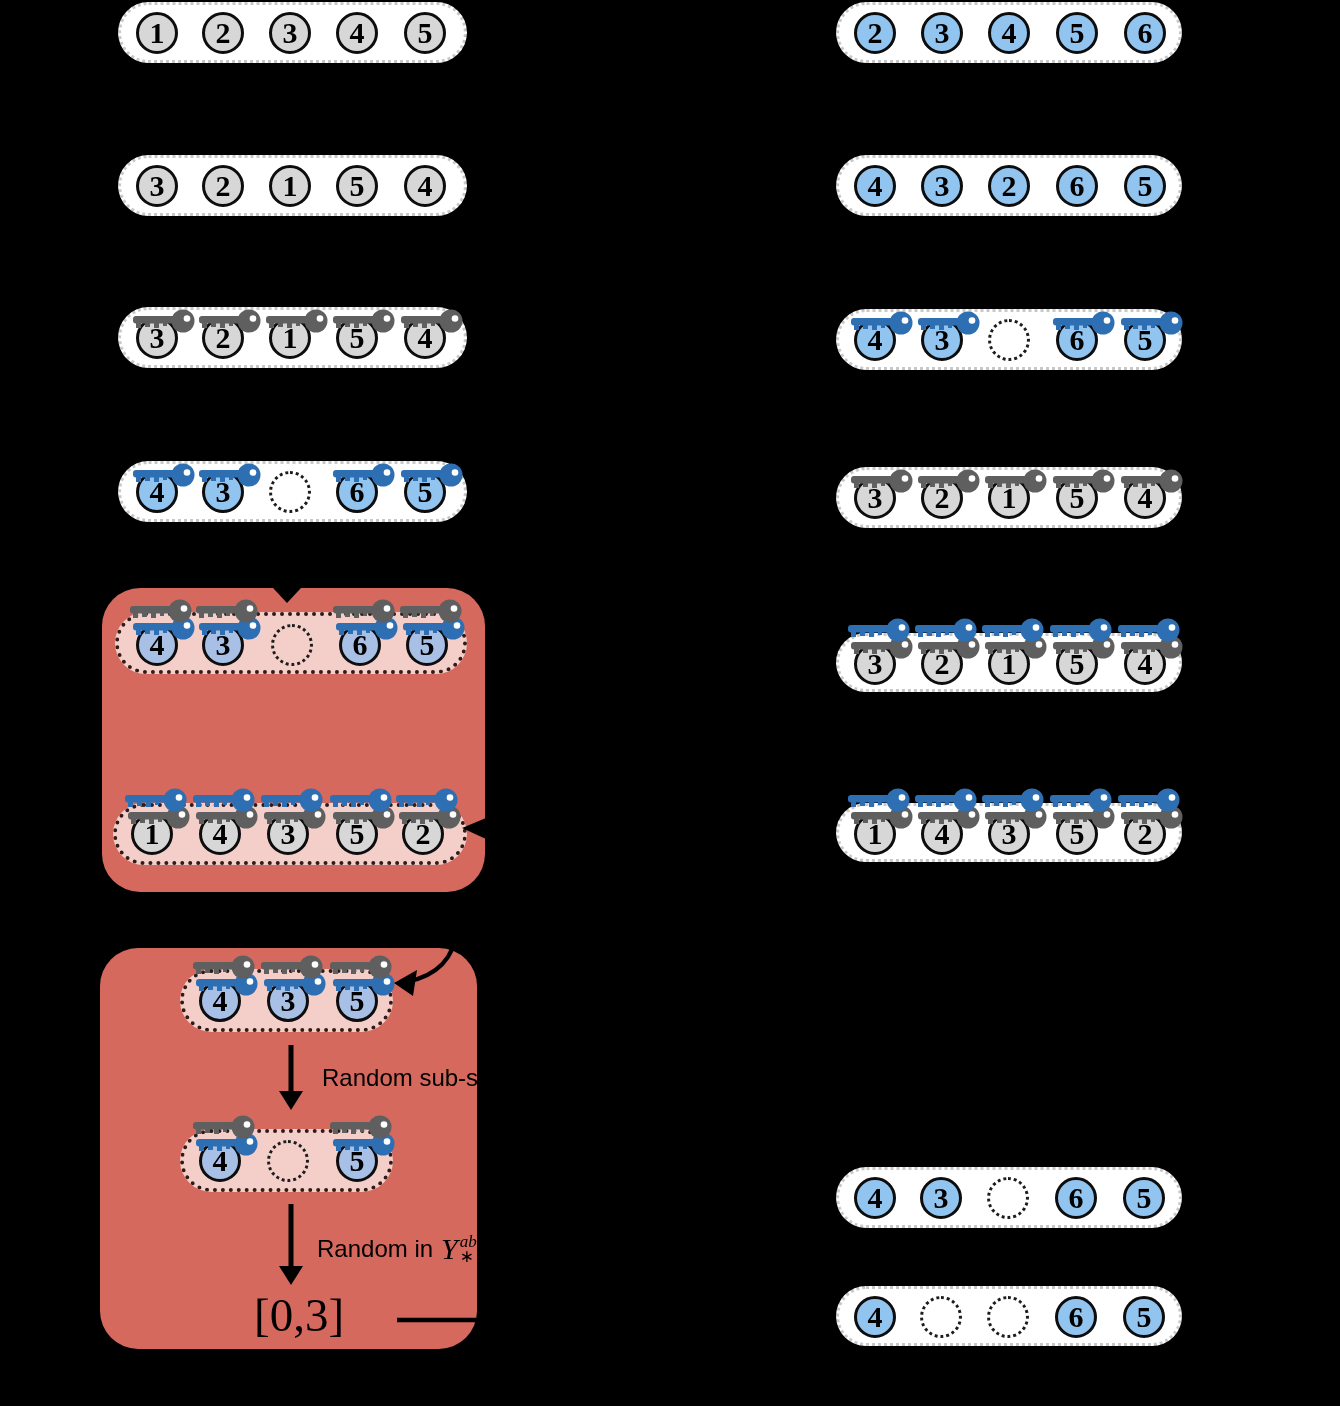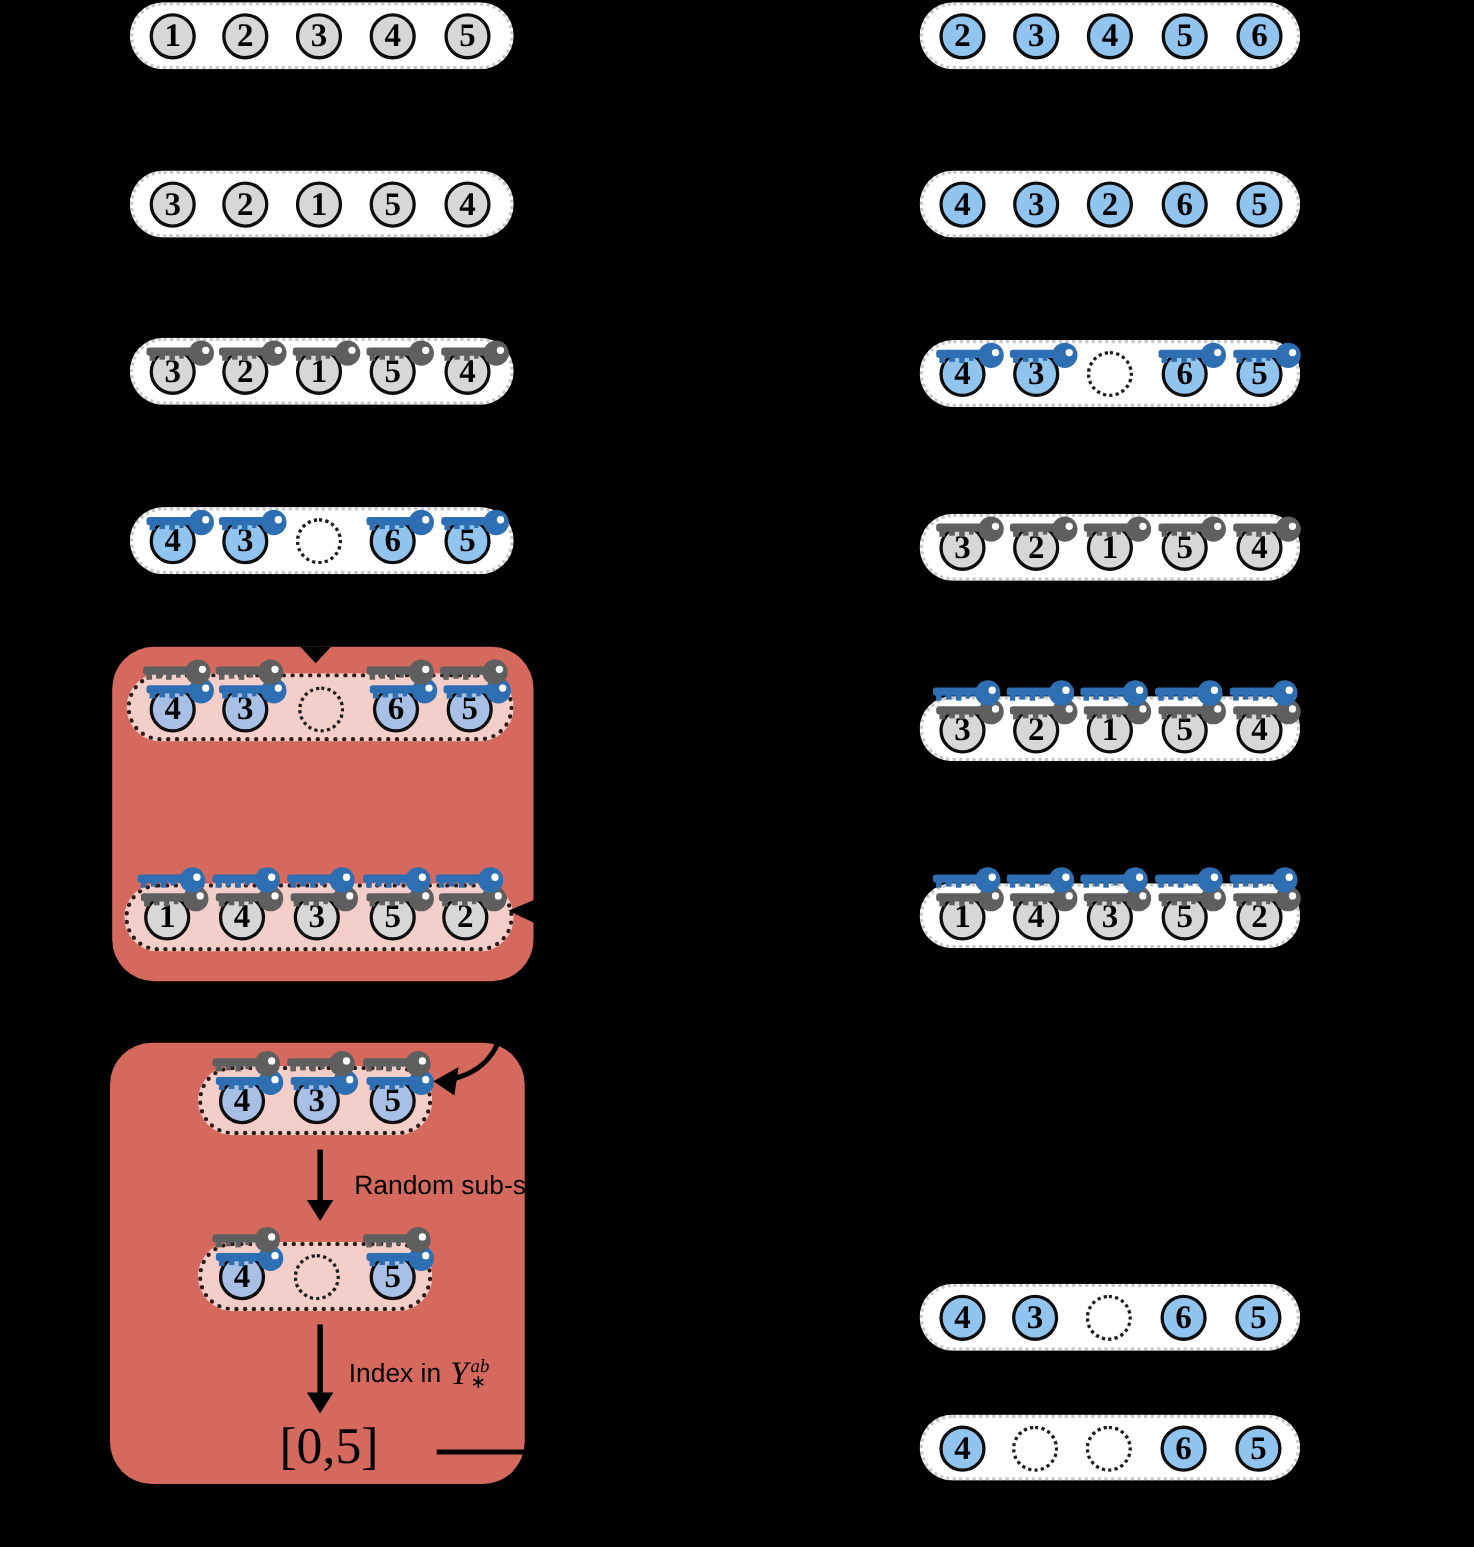--- a/index.html
+++ b/index.html
@@ -39,31 +39,31 @@
     <line x1="291" y1="1045" x2="291" y2="1092" stroke="#000" stroke-width="5"></line>
     <polygon points="279,1091 303,1091 291,1110" fill="#000"></polygon>
     <line x1="291" y1="1204" x2="291" y2="1267" stroke="#000" stroke-width="5"></line>
     <polygon points="279,1266 303,1266 291,1285" fill="#000"></polygon>
     <line x1="397" y1="1320" x2="478" y2="1320" stroke="#000" stroke-width="4.5"></line>
   </svg>
 
   <div class="label label-sans" style="left:322px;top:1064px;">Random sub-s</div>
 
   <div class="label idx-label" style="left:317px;top:1232px;">
-    <span class="label-sans">Index in</span>
+    <span class="label-sans">Random in</span>
     <span class="math">
       <span class="mvar">Y</span>
       <span class="supsub">
         <span class="sup">ab</span>
         <span class="sub">∗</span>
       </span>
     </span>
   </div>
 
-  <div class="label result" style="left:254px;top:1288px;">[0,5]</div>
+  <div class="label result" style="left:254px;top:1288px;">[0,3]</div>
 
 <div class="pill pill-white" style="left: 118px; top: 2px; width: 349px; height: 61px;"></div>
     <div class="circle" style="left: 136px; top: 12px; background: rgb(215, 215, 215);">
       <span>1</span>
     </div>
     <div class="circle" style="left: 202px; top: 12px; background: rgb(215, 215, 215);">
       <span>2</span>
     </div>
     <div class="circle" style="left: 269px; top: 12px; background: rgb(215, 215, 215);">
       <span>3</span>

